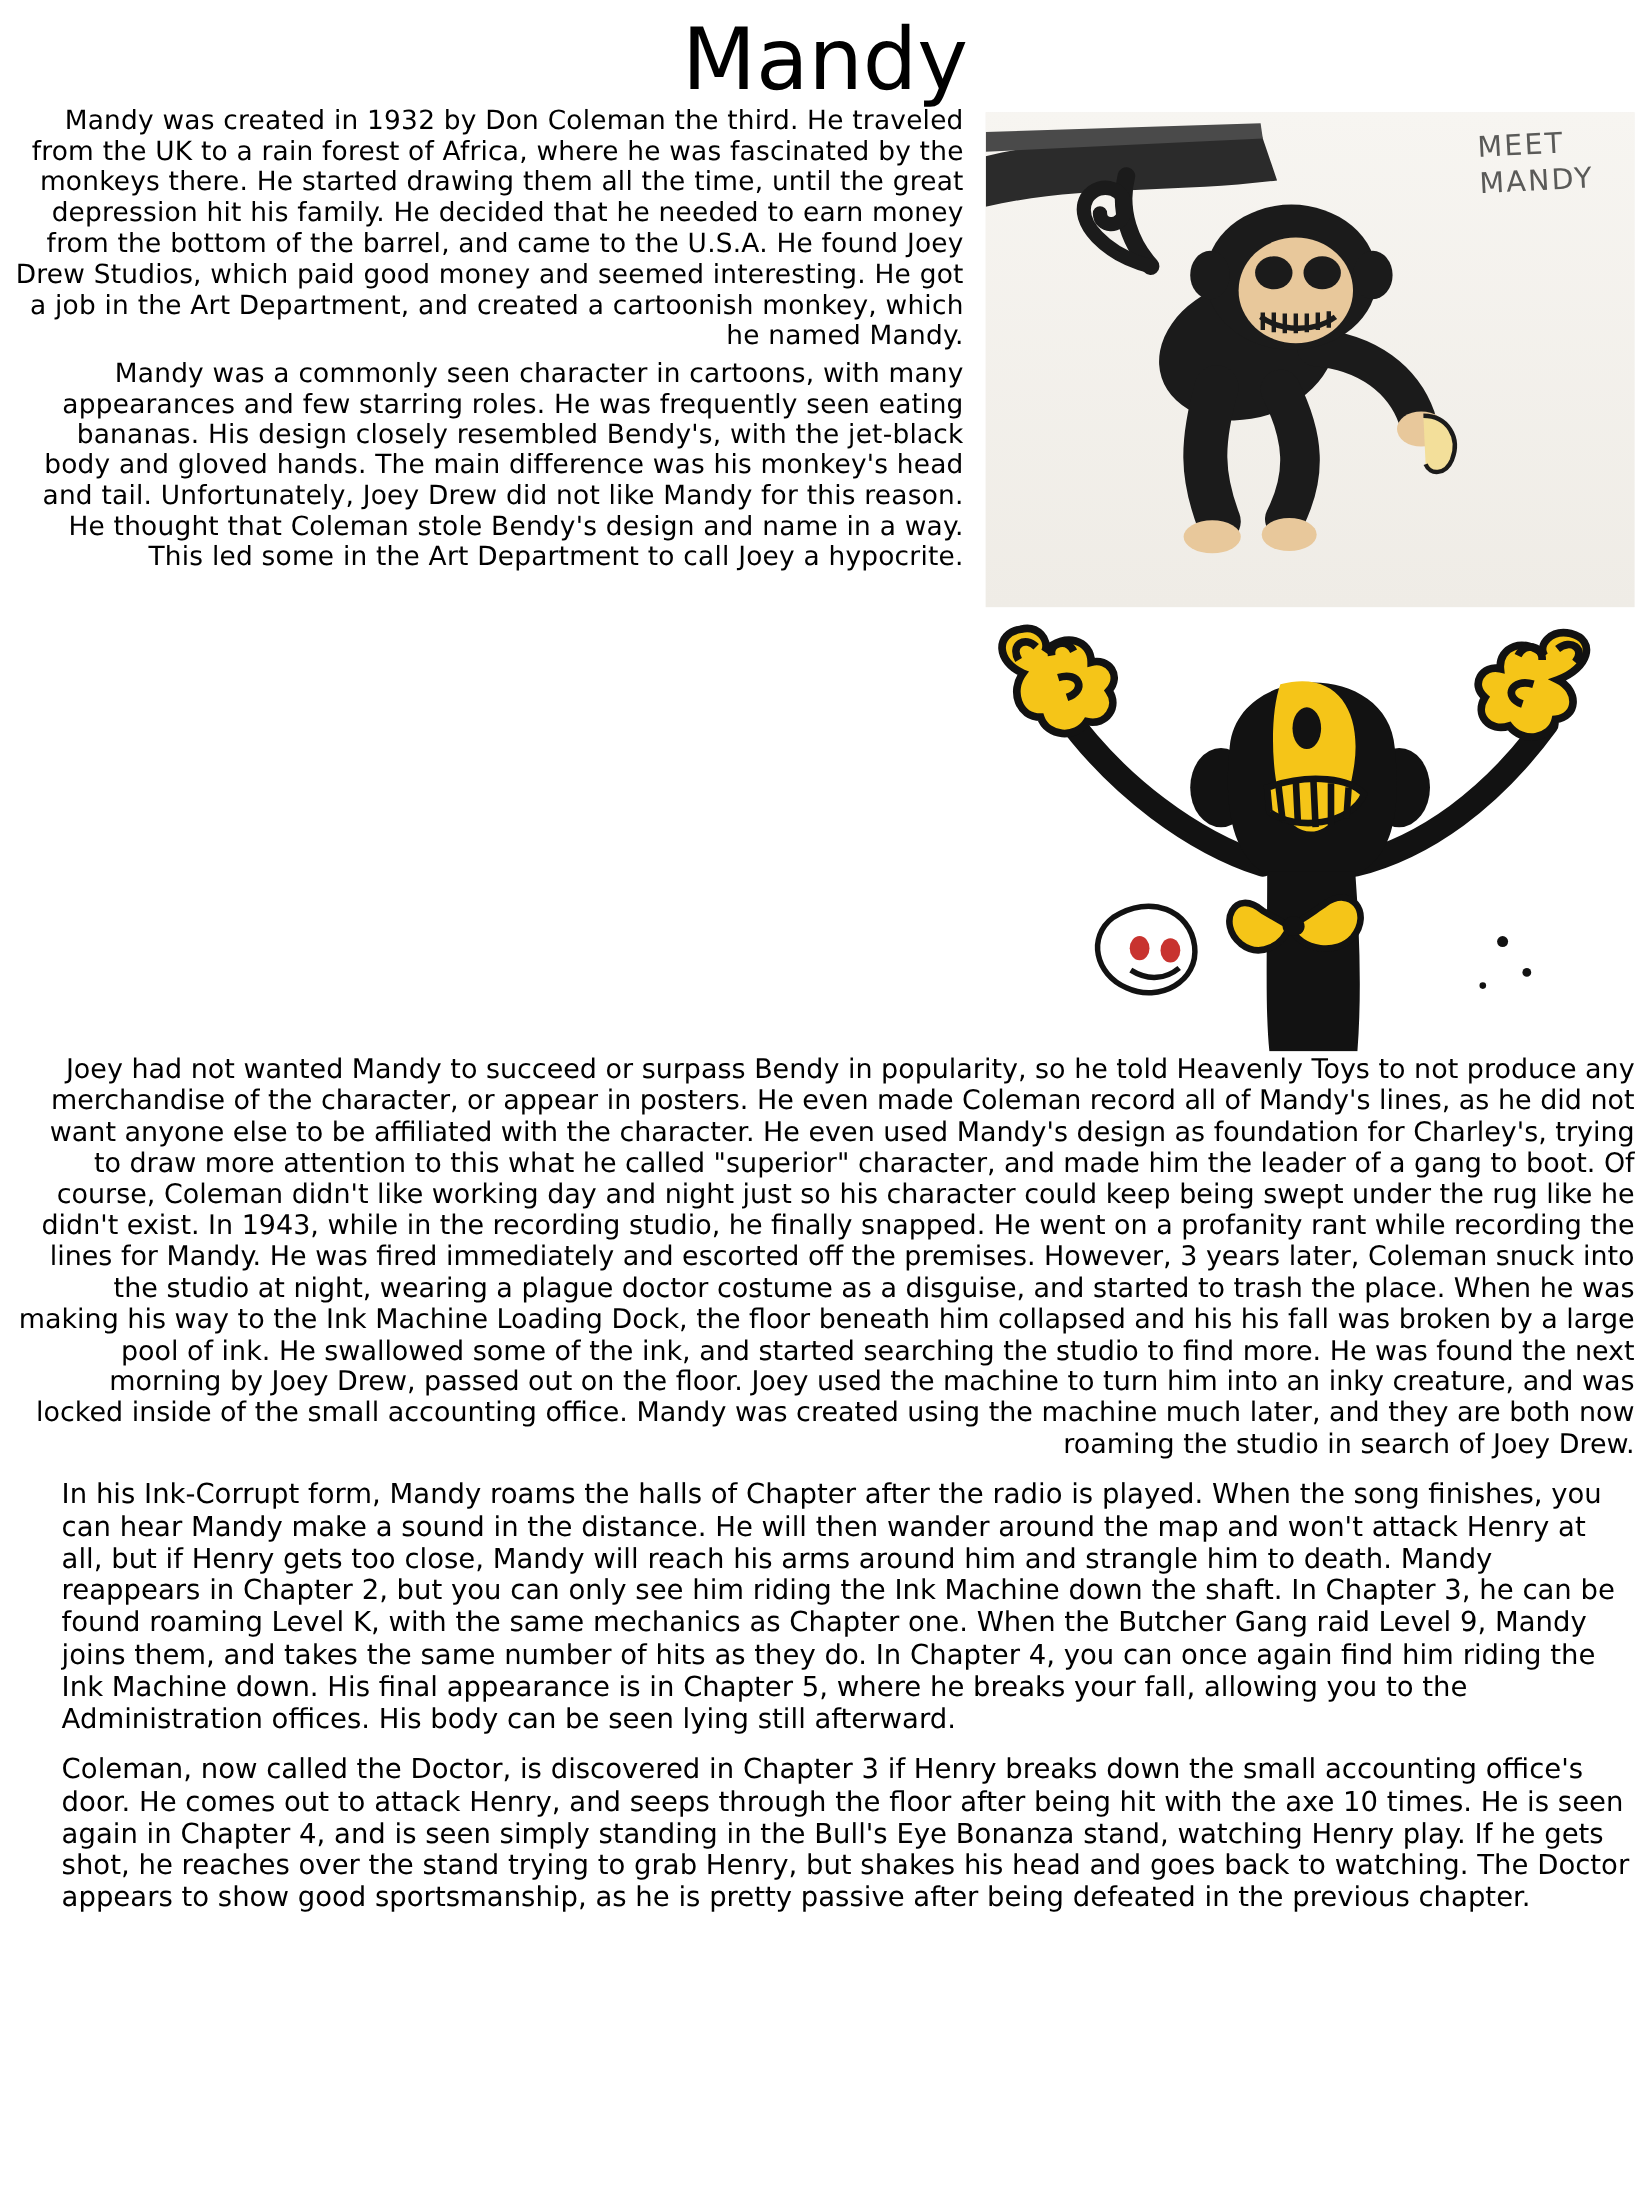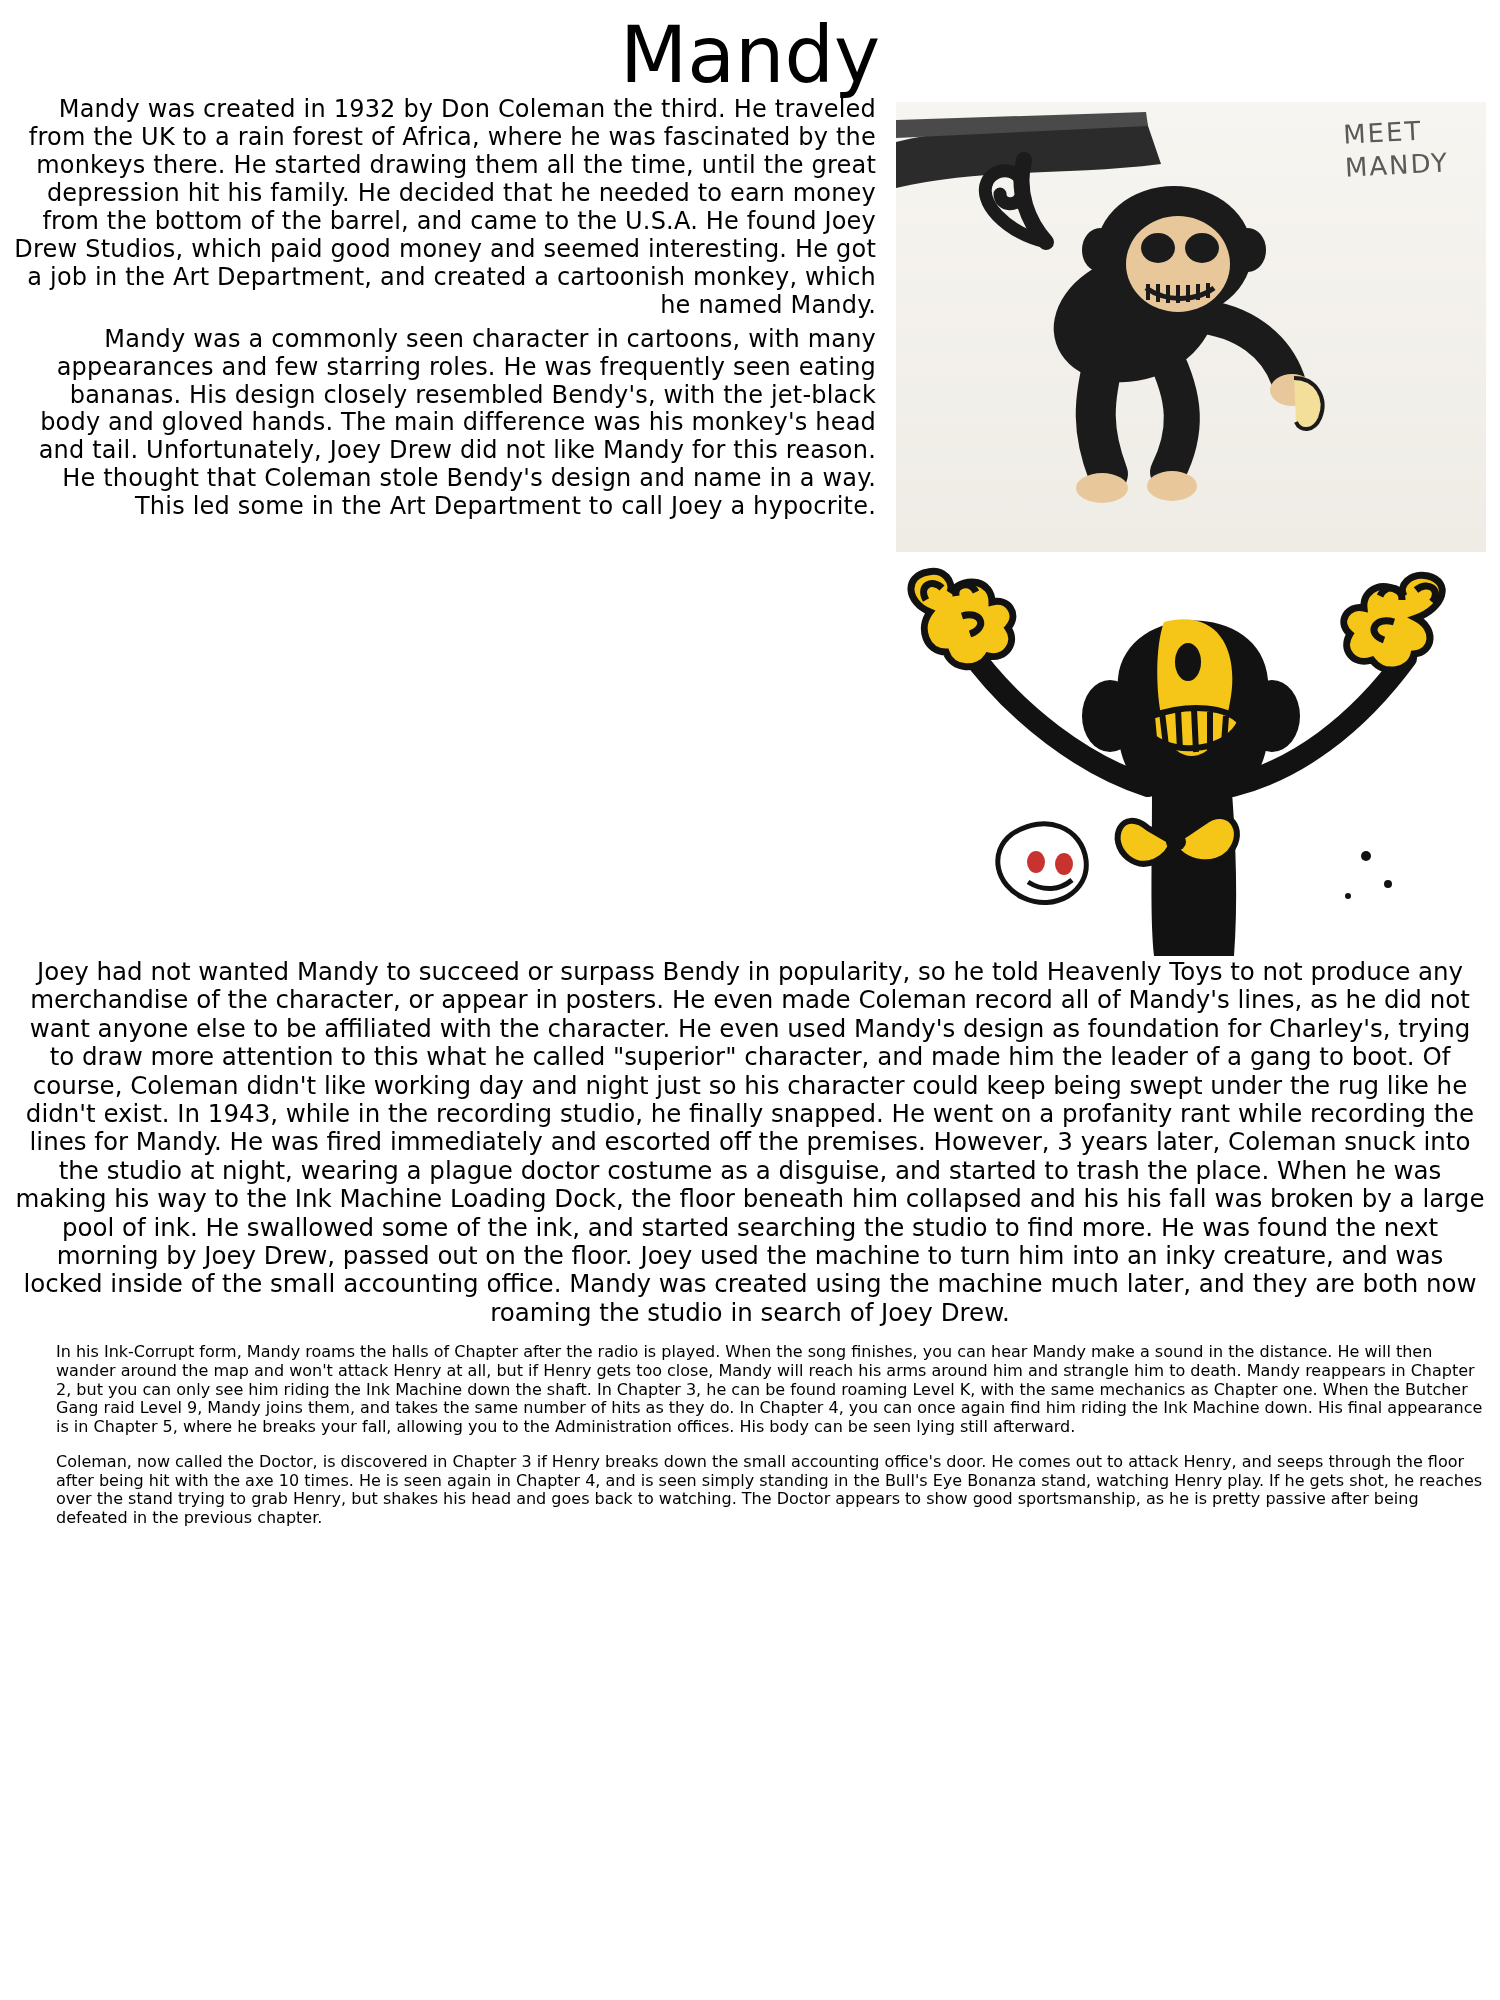--- a/index.html
+++ b/index.html
@@ -96,24 +96,24 @@
     overflow: hidden;
     margin-top: 14px;
     background: #ffffff;
   }
 
   
   .para-mid {
     font-size: 24.5px;
     line-height: 1.16;
     margin: 2px 0 0 0;
-    text-align: center;
+    text-align: right;
   }
   .para-indent {
-    font-size: 16px;
+    font-size: 25px;
     line-height: 1.17;
     margin: 16px 0 0 0;
     padding-left: 42px;
     text-align: left;
   }
 </style>
 </head>
 <body>
 
 <div class="page">

